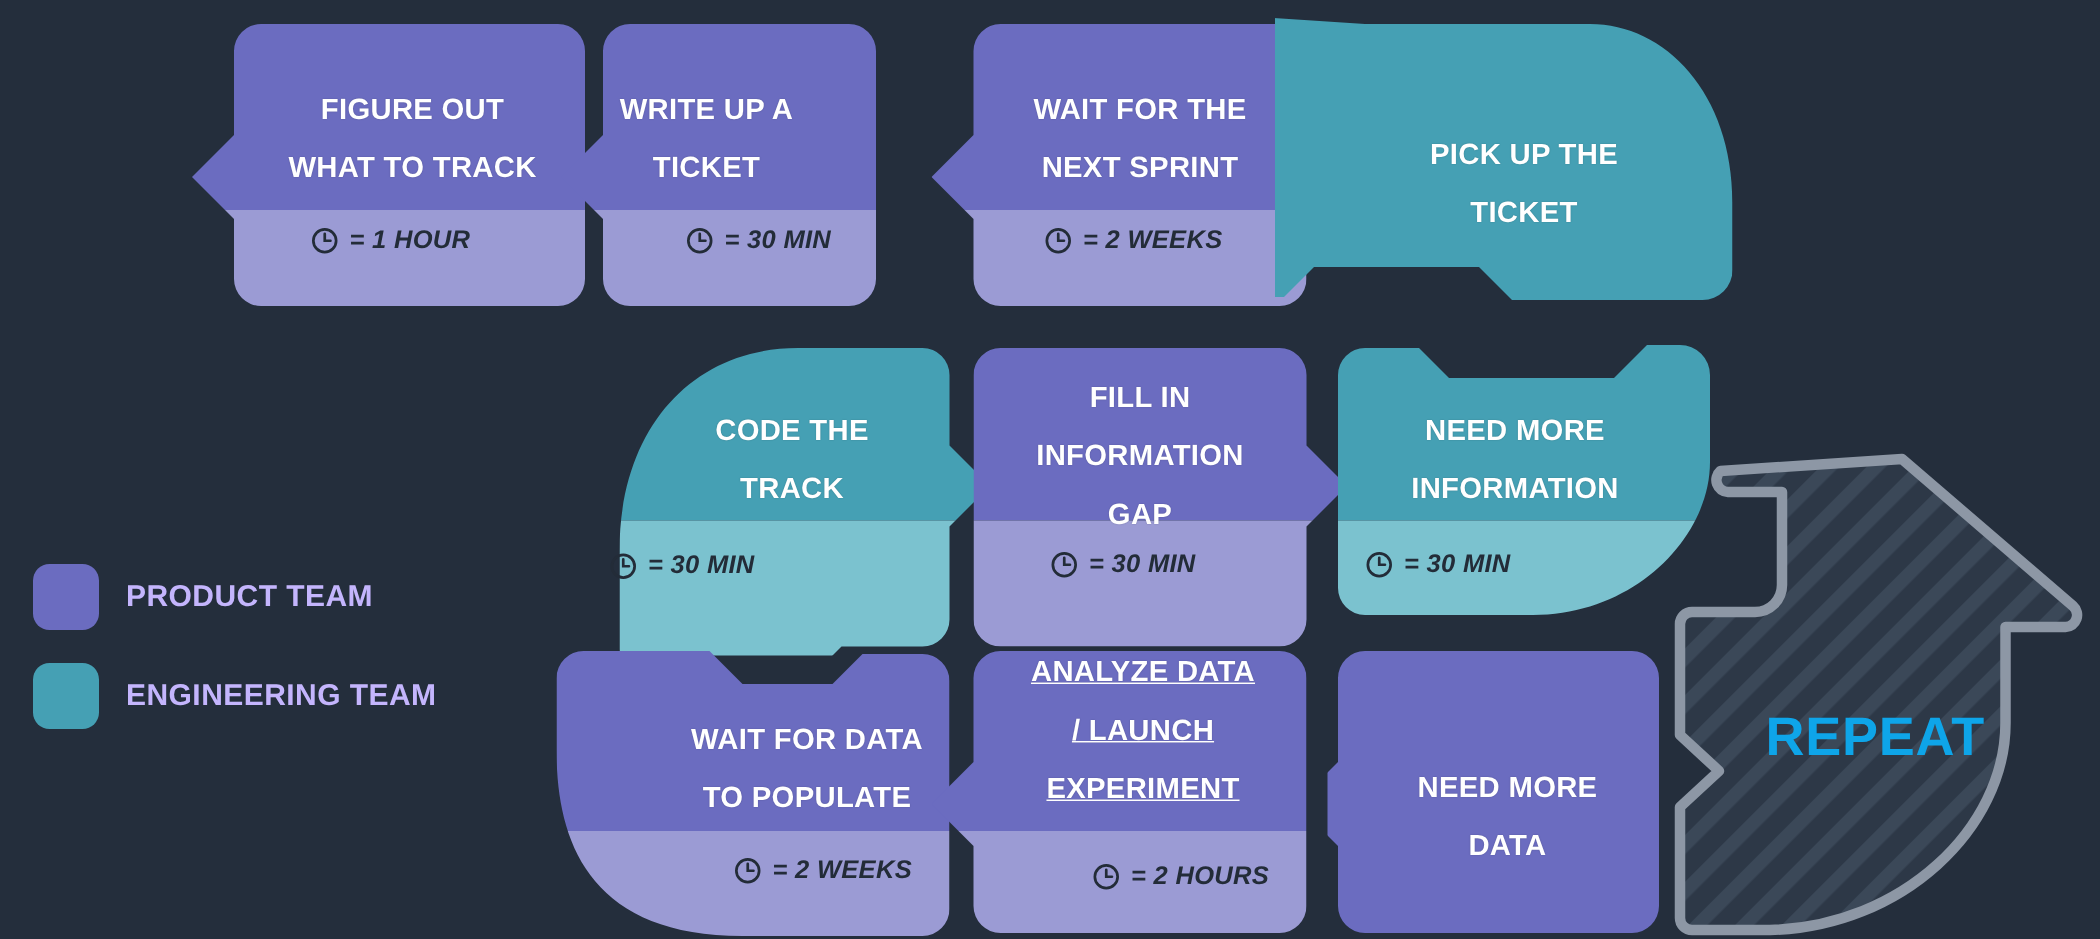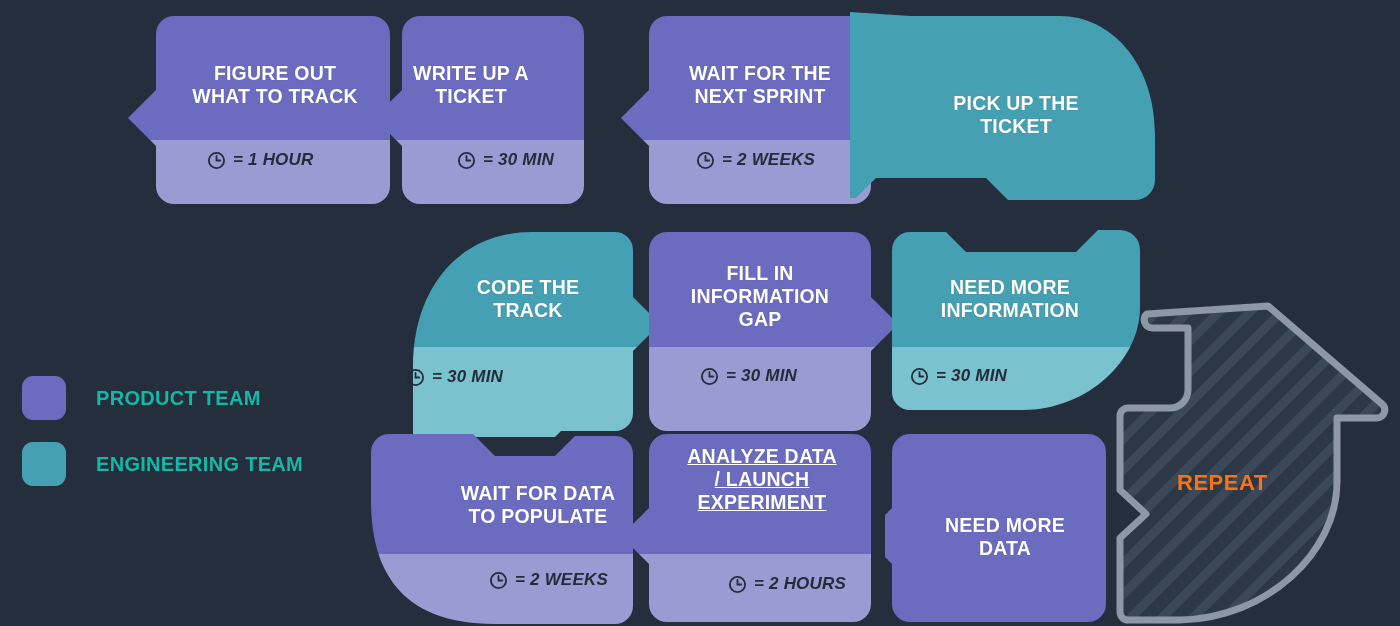--- a/index.html
+++ b/index.html
@@ -10,40 +10,40 @@
     overflow:hidden;
     position:relative;
   }
   #stage{position:absolute;inset:0;width:1400px;height:626px;}
 
   
   .legend{position:absolute;left:22px;top:370px;}
   .legend-row{display:flex;align-items:center;height:56px;margin-bottom:10px;}
   .legend-swatch{width:44px;height:44px;border-radius:11px;flex:none;}
   .legend-label{
-    margin-left:30px;color:#14b8a6;font-size:20px;font-weight:bold;
+    margin-left:18px;color:#c4b5fd;font-size:20px;font-weight:bold;
     letter-spacing:.3px;white-space:nowrap;
   }
 
   
   .card-text{
     position:absolute;display:flex;align-items:center;justify-content:center;
     text-align:center;color:#fff;font-weight:bold;font-size:19.5px;
     line-height:1.18;letter-spacing:.2px;pointer-events:none;
     text-shadow:0 0 1px rgba(0,0,0,.25);
   }
-  .card-text span{display:block;}
+  .card-text span{display:block;margin-top:16px;}
   .time-text{
     position:absolute;display:flex;align-items:center;
     color:#232c38;font-weight:bold;font-size:17px;letter-spacing:.2px;
     pointer-events:none;white-space:nowrap;font-style:italic;
   }
   .time-text .clock{margin-right:7px;display:inline-flex;}
   .repeat-text{
-    position:absolute;color:#f97316;font-weight:bold;font-size:22px;
+    position:absolute;color:#0ea5e9;font-weight:bold;font-size:36px;
     letter-spacing:.5px;pointer-events:none;
   }
 </style>
 </head>
 <body>
 
 <div id="stage">
 
   <svg width="1400" height="626" viewBox="0 0 1400 626" style="position:absolute;left:0;top:0;">
     <defs>

